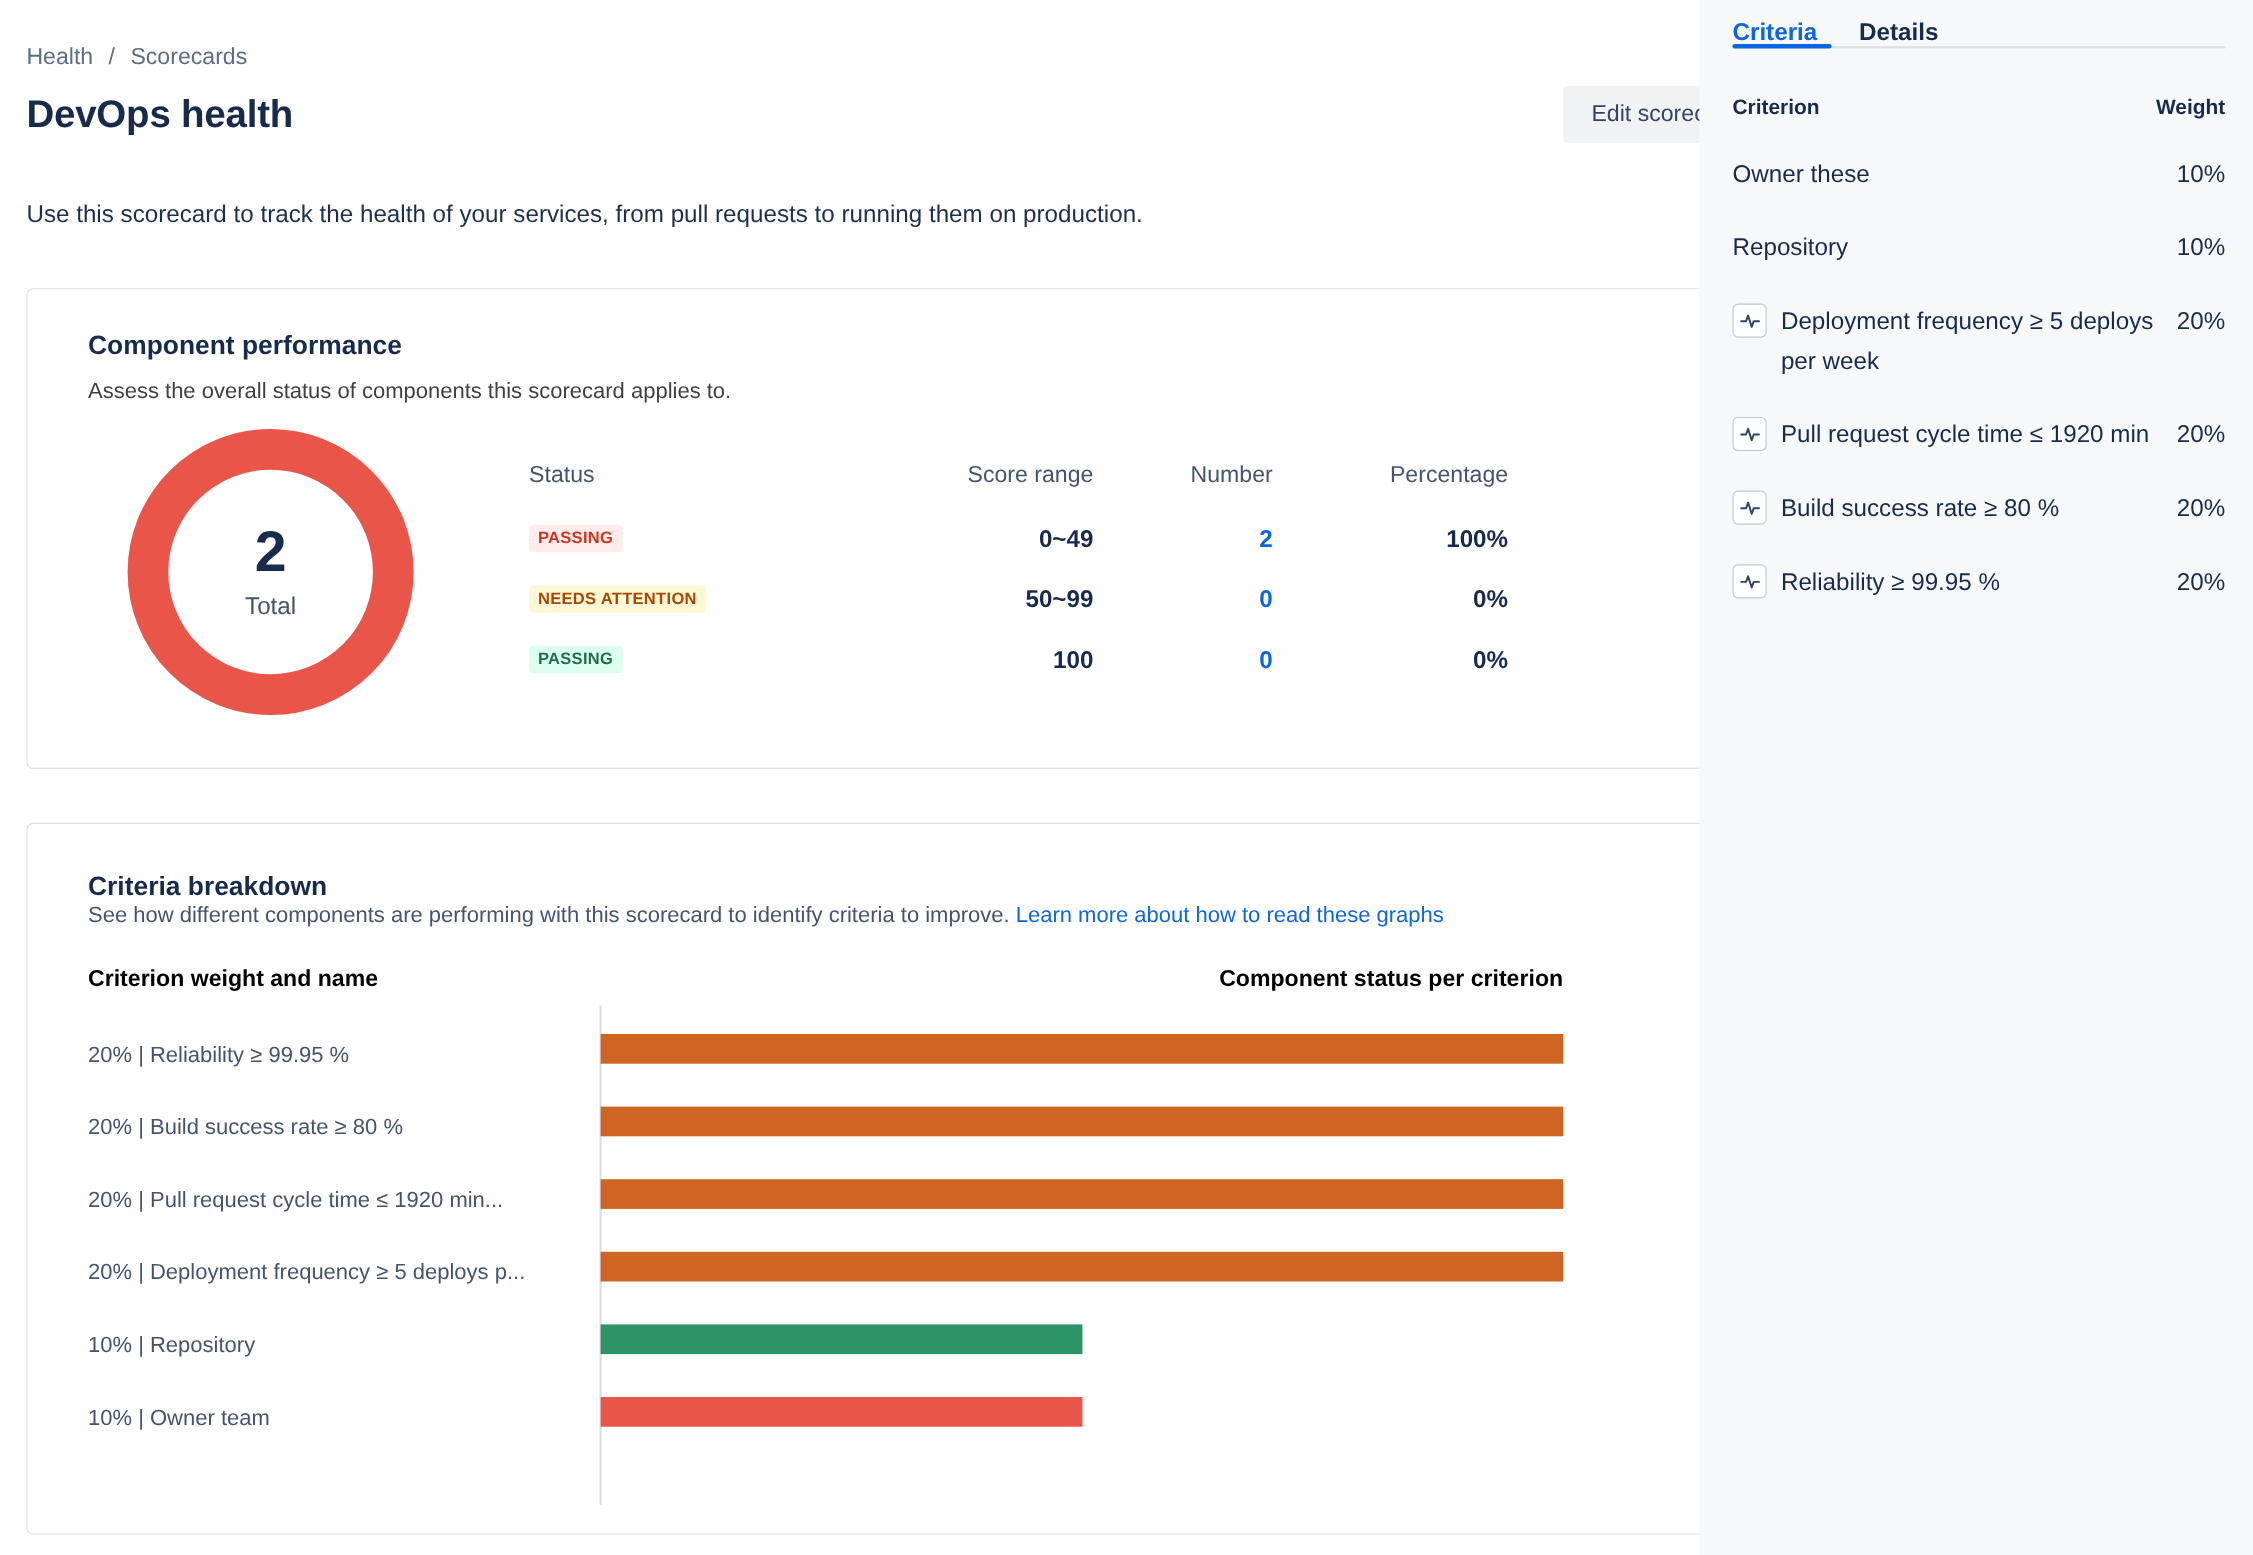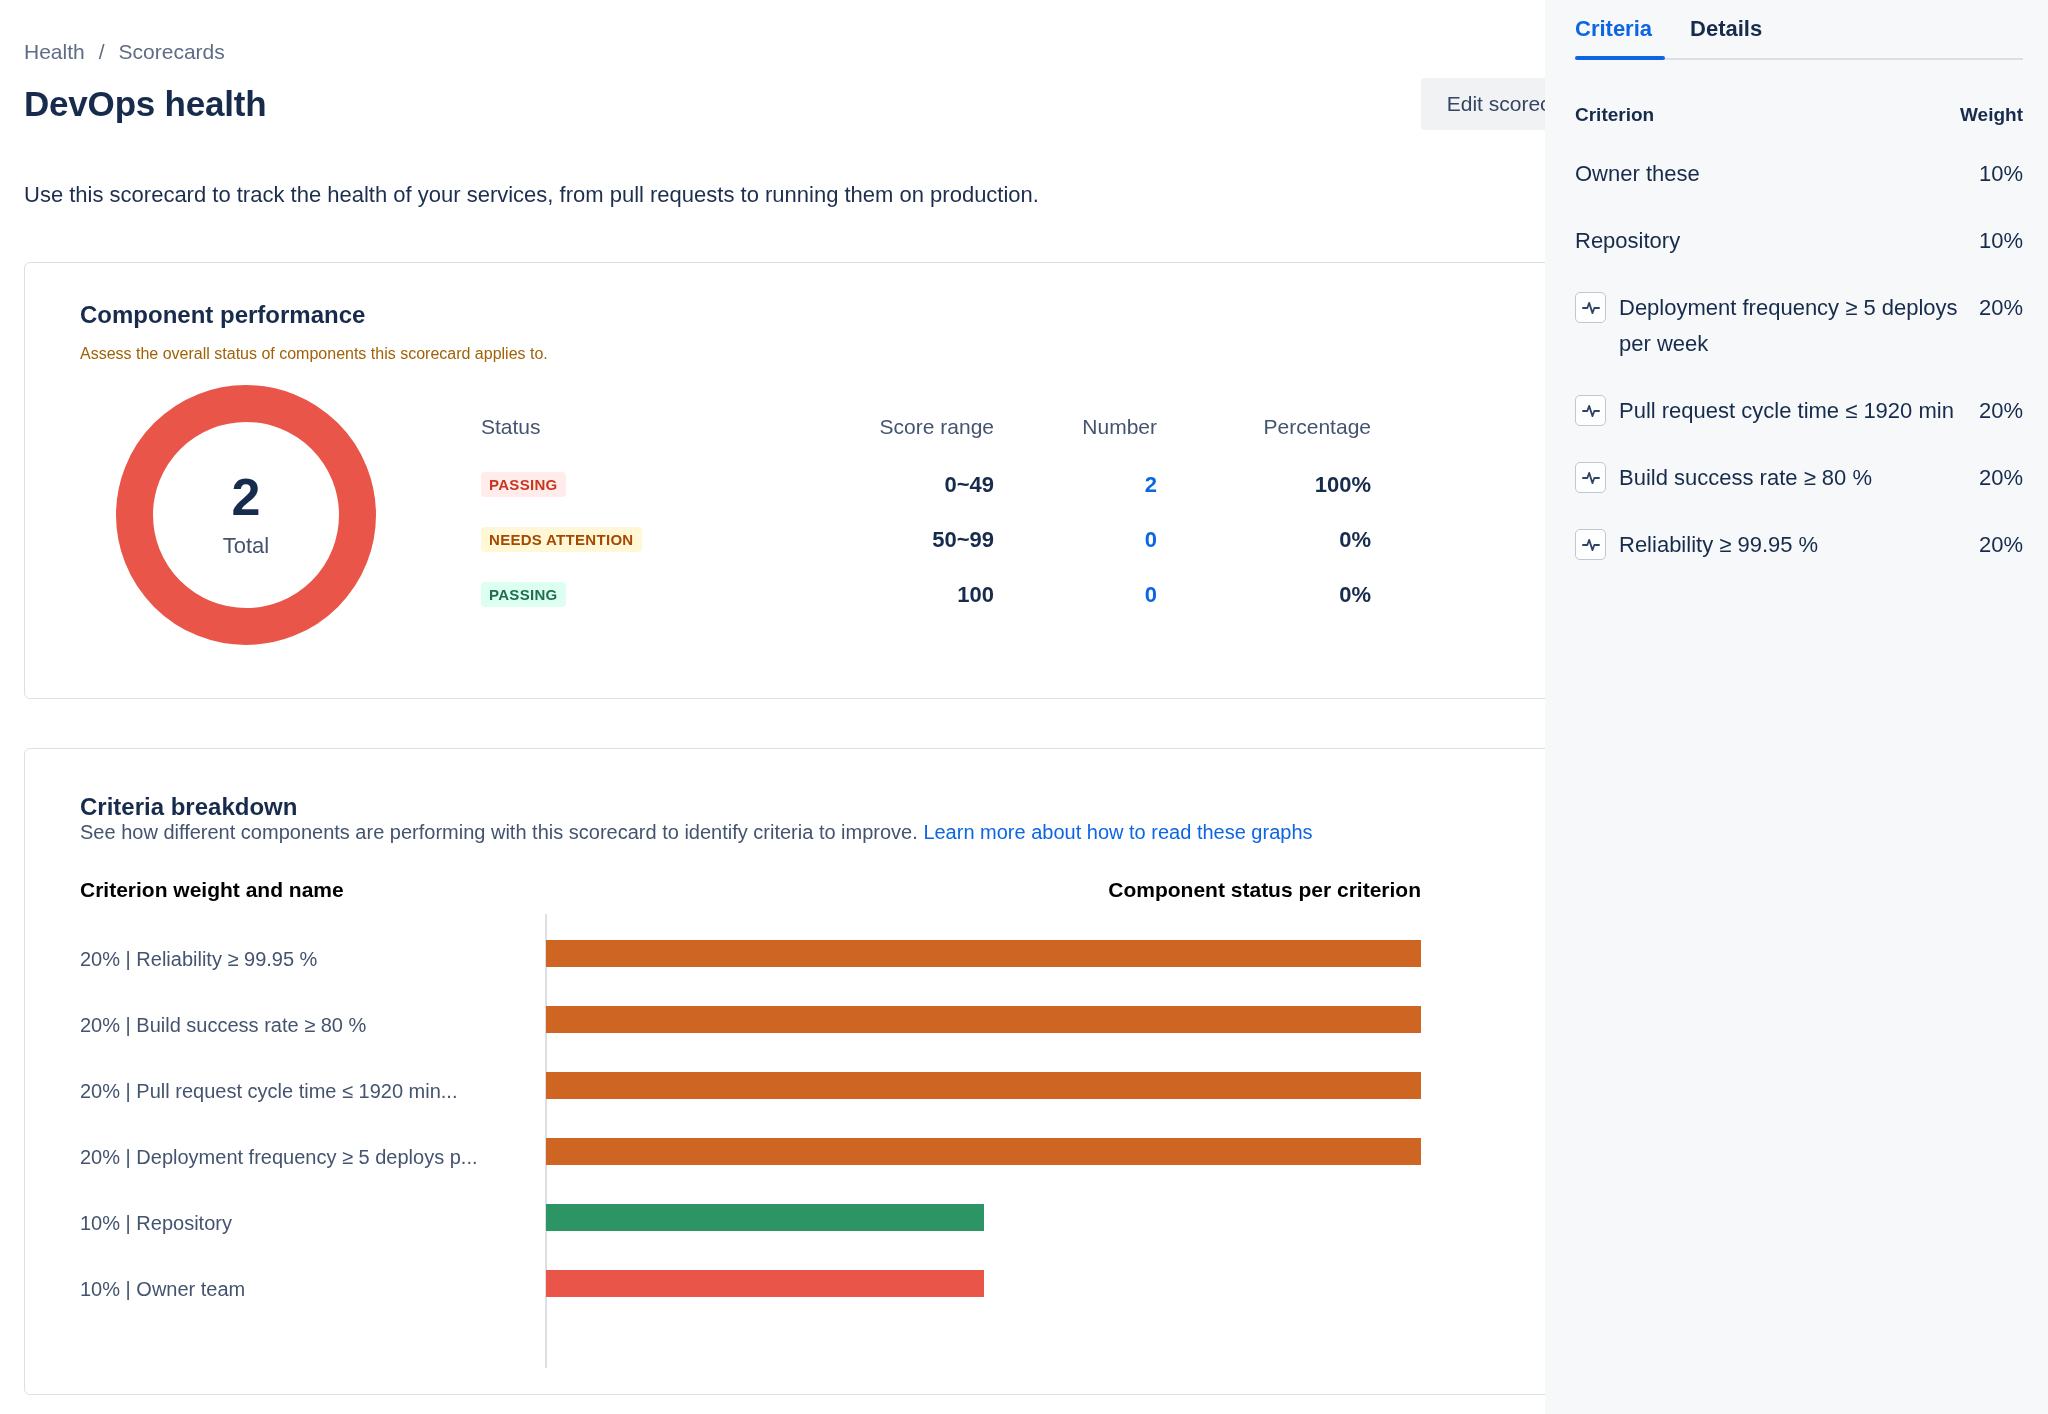--- a/index.html
+++ b/index.html
@@ -26,21 +26,21 @@
   }
   .btn.more { padding:0 18px; font-size:20px; letter-spacing:1px; font-weight:700; }
 
   .page-desc { margin-top:52px; font-size:22px; color:#1D2E4E; }
 
   
   .card { border:1.5px solid #DCDFE4; border-radius:6px; background:#fff; }
   .card1 { margin-top:54px; height:437px; padding:38px 55px; }
   .card2 { margin-top:49px; height:647px; padding:44px 55px; }
   .card-title { font-size:24px; font-weight:700; color:#172B4D; }
-  .card-sub { margin-top:16px; font-size:16px; color:#a16207; }
+  .card-sub { margin-top:16px; font-size:20px; color:#404040; }
 
   
   .perf-row { display:flex; align-items:flex-start; margin-top:22px; }
   .donut-wrap { margin-left:36px; width:260px; height:260px; position:relative; flex:none; }
   .donut {
     width:260px; height:260px; border-radius:50%; border:37px solid #EA5549;
     display:flex; flex-direction:column; align-items:center; justify-content:center;
   }
   .donut-total { font-size:52px; font-weight:700; color:#172B4D; line-height:1; }
   .donut-label { margin-top:10px; font-size:22px; color:#44546F; }
@@ -69,21 +69,21 @@
   .chart-label { width:466px; padding-right:24px; font-size:20px; color:#44546F;margin-top:12px; }
   .bar-track { width:875px; height:27px; position:relative; }
   .bar { height:27px; }
   .chart-tail { height:52px; }
 
   
   .sidebar {
     position:absolute; left:1545px; top:0; width:503px; height:1414px;
     background:#F7F8F9; padding:16px 25px 0 30px;
   }
-  .tabs-wrap { position:relative; border-bottom:2px solid #DCDFE4; padding-bottom:16px; }
+  .tabs-wrap { position:relative; border-bottom:2px solid #DCDFE4; }
   .tabs { display:flex; gap:38px; }
   .tab { font-size:22px; font-weight:600; cursor:pointer; }
   .tab.active { color:#0C66E4; }
   .tab.inactive { color:#172B4D; }
   .tab-underline { position:absolute; left:0; bottom:-2px; width:90px; height:4px; border-radius:2px; background:#0C66E4; }
 
   .crit-headers { margin-top:44px; display:flex; justify-content:space-between; font-size:19px; font-weight:700; color:#172B4D; }
   .crit-rows { margin-top:30px; }
   .crit-row { display:flex; align-items:flex-start; margin-bottom:31px; }
   .crit-icon {

